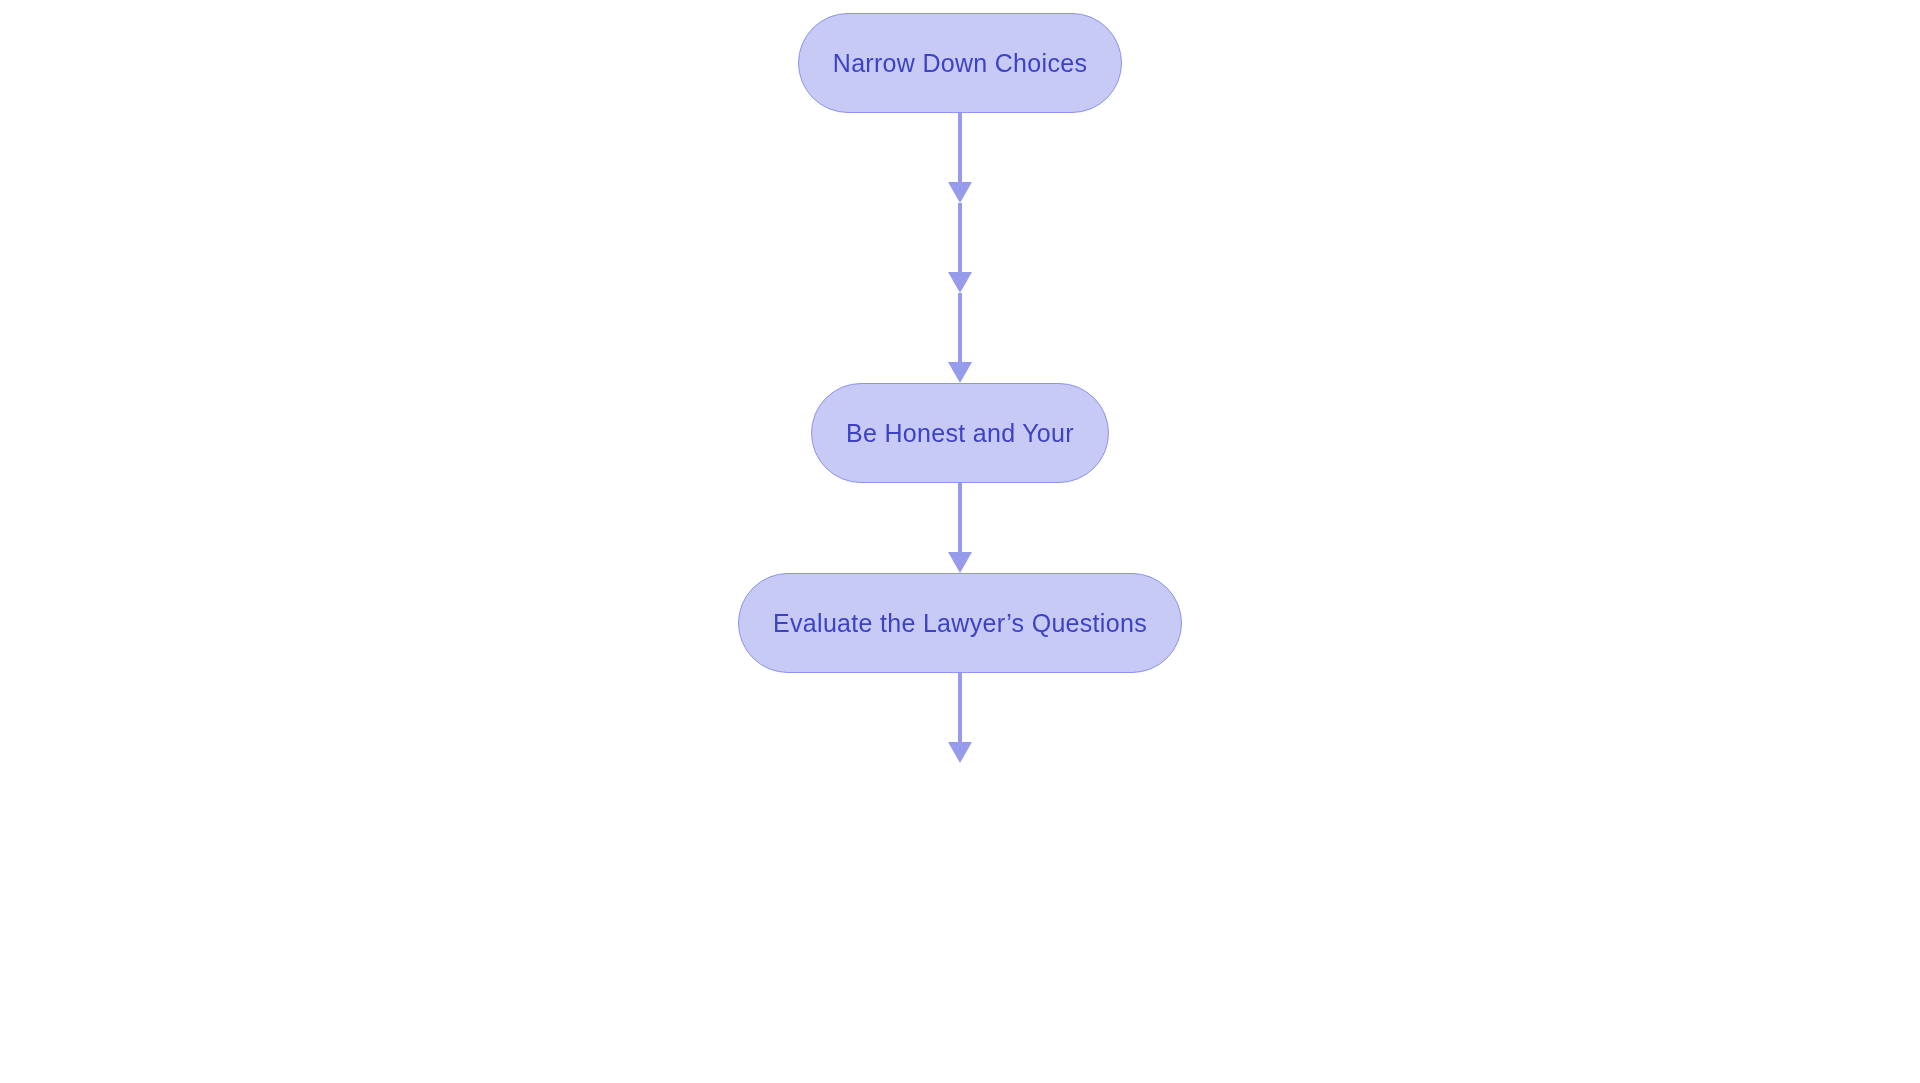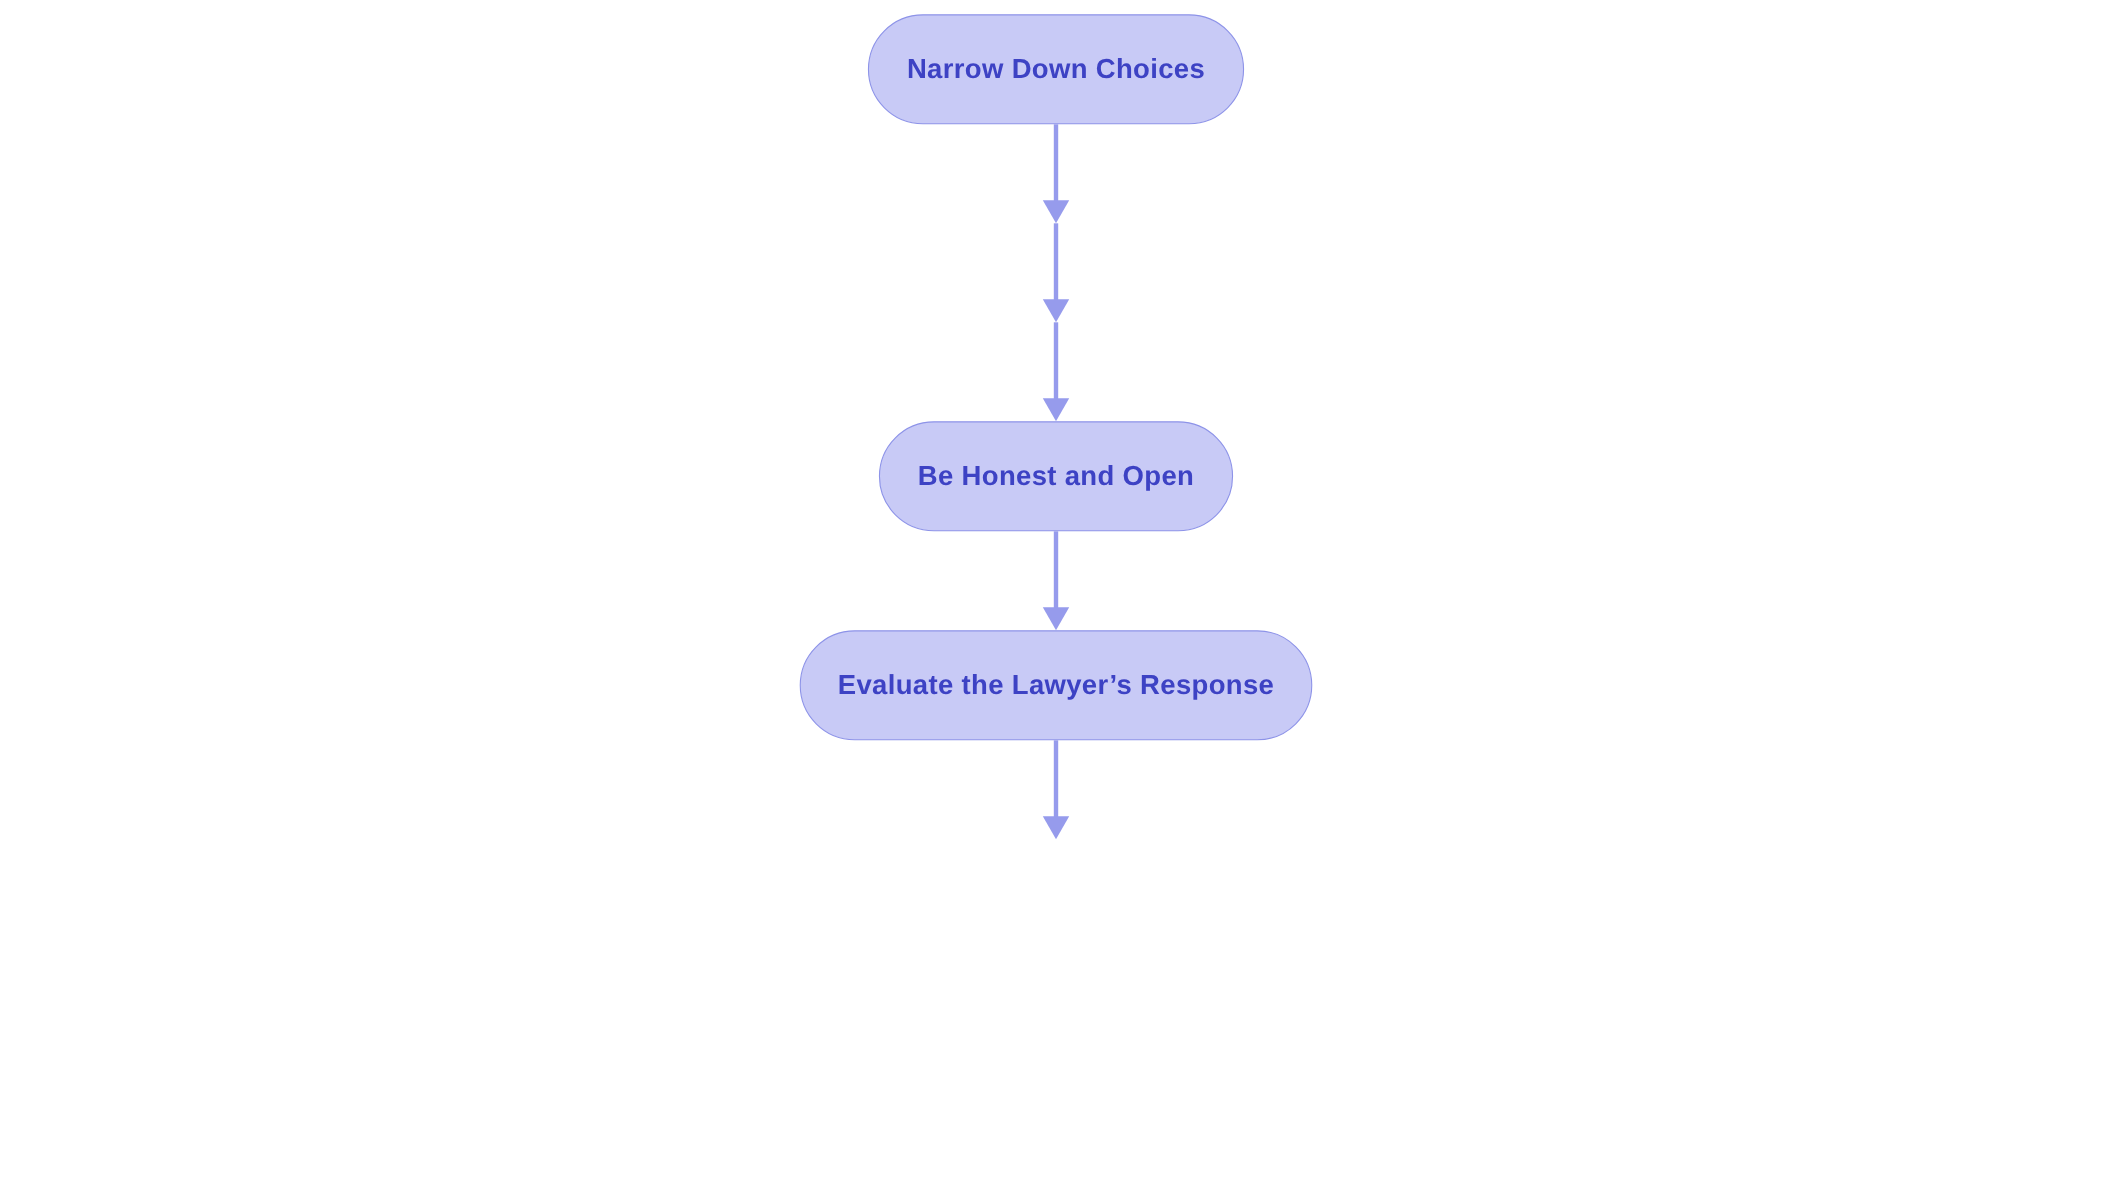--- a/index.html
+++ b/index.html
@@ -35,21 +35,21 @@
     background: var(--node-fill, #c8caf6);
     border: 1.5px solid var(--node-border, #8d93e8);
     display: flex;
     align-items: center;
     justify-content: center;
     flex: 0 0 auto;
   }
   .node .label {
     color: var(--node-text, #3d42c4);
     font-size: 25px;
-    font-weight: 700;
+    font-weight: 400;
     letter-spacing: 0.3px;
     white-space: nowrap;
     text-align: center;
   }
   .arrow {
     height: 90px;
     flex: 0 0 auto;
     display: flex;
     flex-direction: column;
     align-items: center;
@@ -90,30 +90,30 @@
       <div class="head"></div>
     </div>
 
 
     <div class="arrow">
       <div class="shaft"></div>
       <div class="head"></div>
     </div>
 
     <div class="node">
-      <span class="label">Be Honest and Open</span>
+      <span class="label">Be Honest and Your</span>
     </div>
 
     <div class="arrow">
       <div class="shaft"></div>
       <div class="head"></div>
     </div>
 
     <div class="node">
-      <span class="label">Evaluate the Lawyer’s Response</span>
+      <span class="label">Evaluate the Lawyer’s Questions</span>
     </div>
 
     <div class="arrow">
       <div class="shaft"></div>
       <div class="head"></div>
     </div>
 
 
   </div>
 </div>

